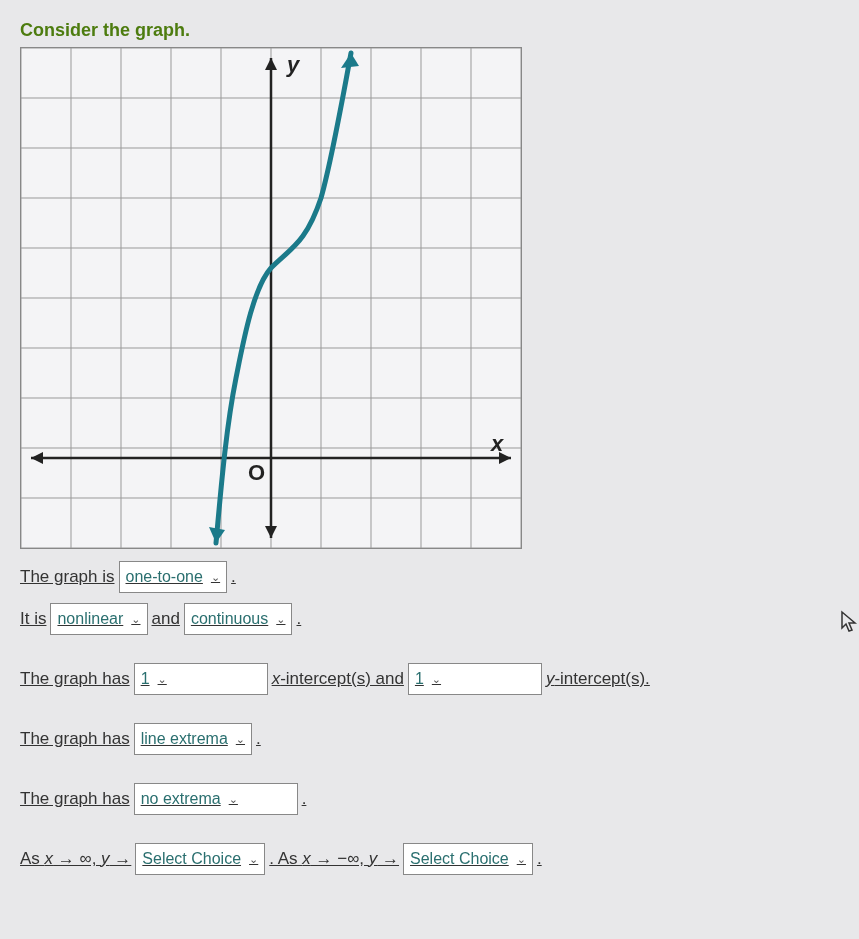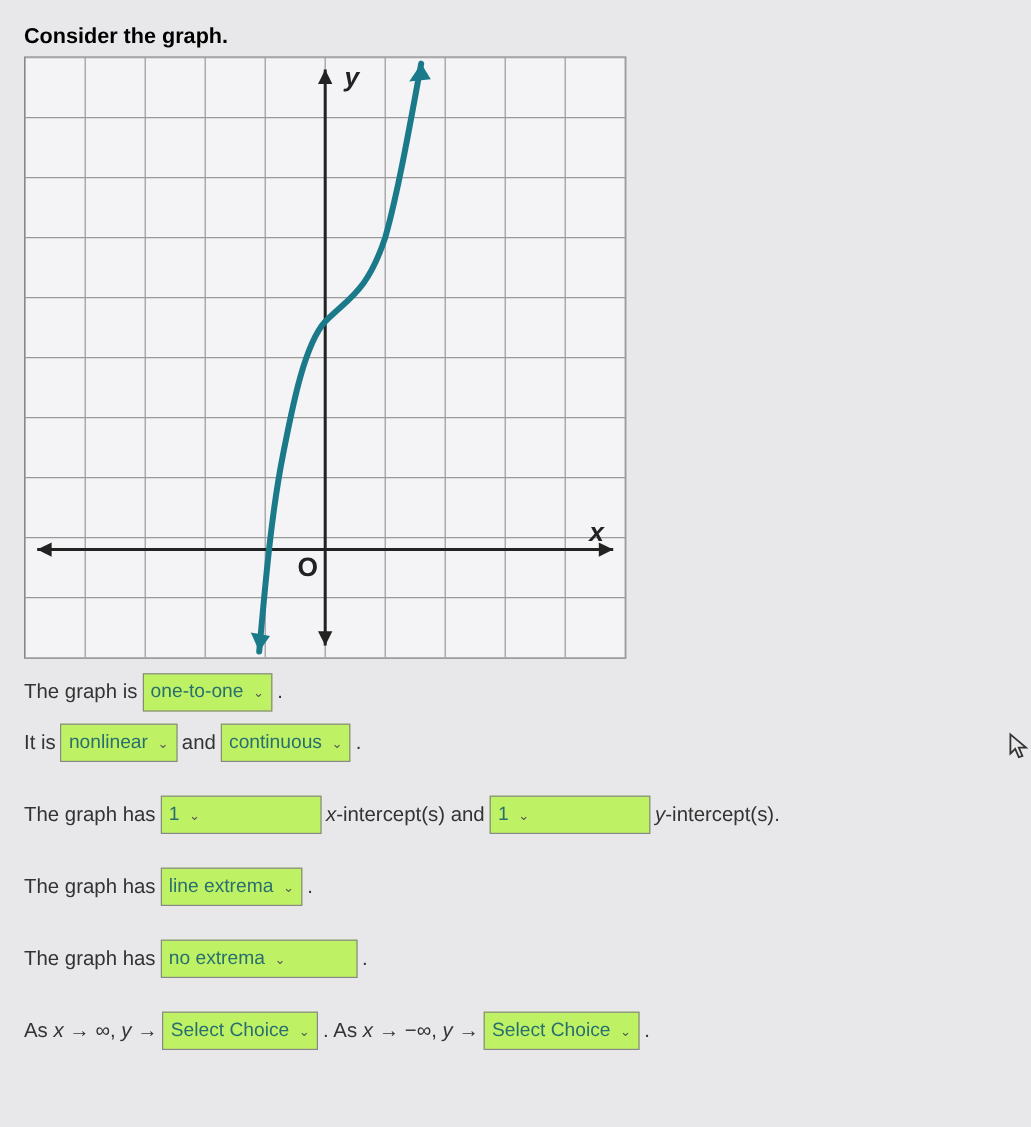--- a/index.html
+++ b/index.html
@@ -8,21 +8,21 @@
     padding: 20px;
     margin: 0;
     color: #333;
     width: 859px;
     box-sizing: border-box;
   }
   .title {
     font-weight: bold;
     font-size: 18px;
     margin-bottom: 6px;
-    color: #000000;
+    color: #4d7c0f;
   }
   .graph-container {
     width: 500px;
     height: 500px;
     border: 1px solid #888;
     background: #f4f4f6;
     position: relative;
     margin-bottom: 12px;
   }
   .graph-container svg {
@@ -30,29 +30,30 @@
     height: 100%;
     display: block;
   }
   .row {
     margin: 10px 0;
     font-size: 17px;
     display: flex;
     align-items: center;
     flex-wrap: wrap;
     gap: 4px;
+    text-decoration: underline;
   }
   .gap {
     margin-top: 28px;
   }
   .select-box {
     display: inline-flex;
     align-items: center;
     border: 1px solid #888;
-    background: #bef264;
+    background: #ffffff;
     padding: 4px 6px;
     font-size: 16px;
     color: #2a6f6f;
     min-height: 22px;
     cursor: pointer;
   }
   .select-box .label {
     margin-right: 8px;
   }
   .select-box .chev {

